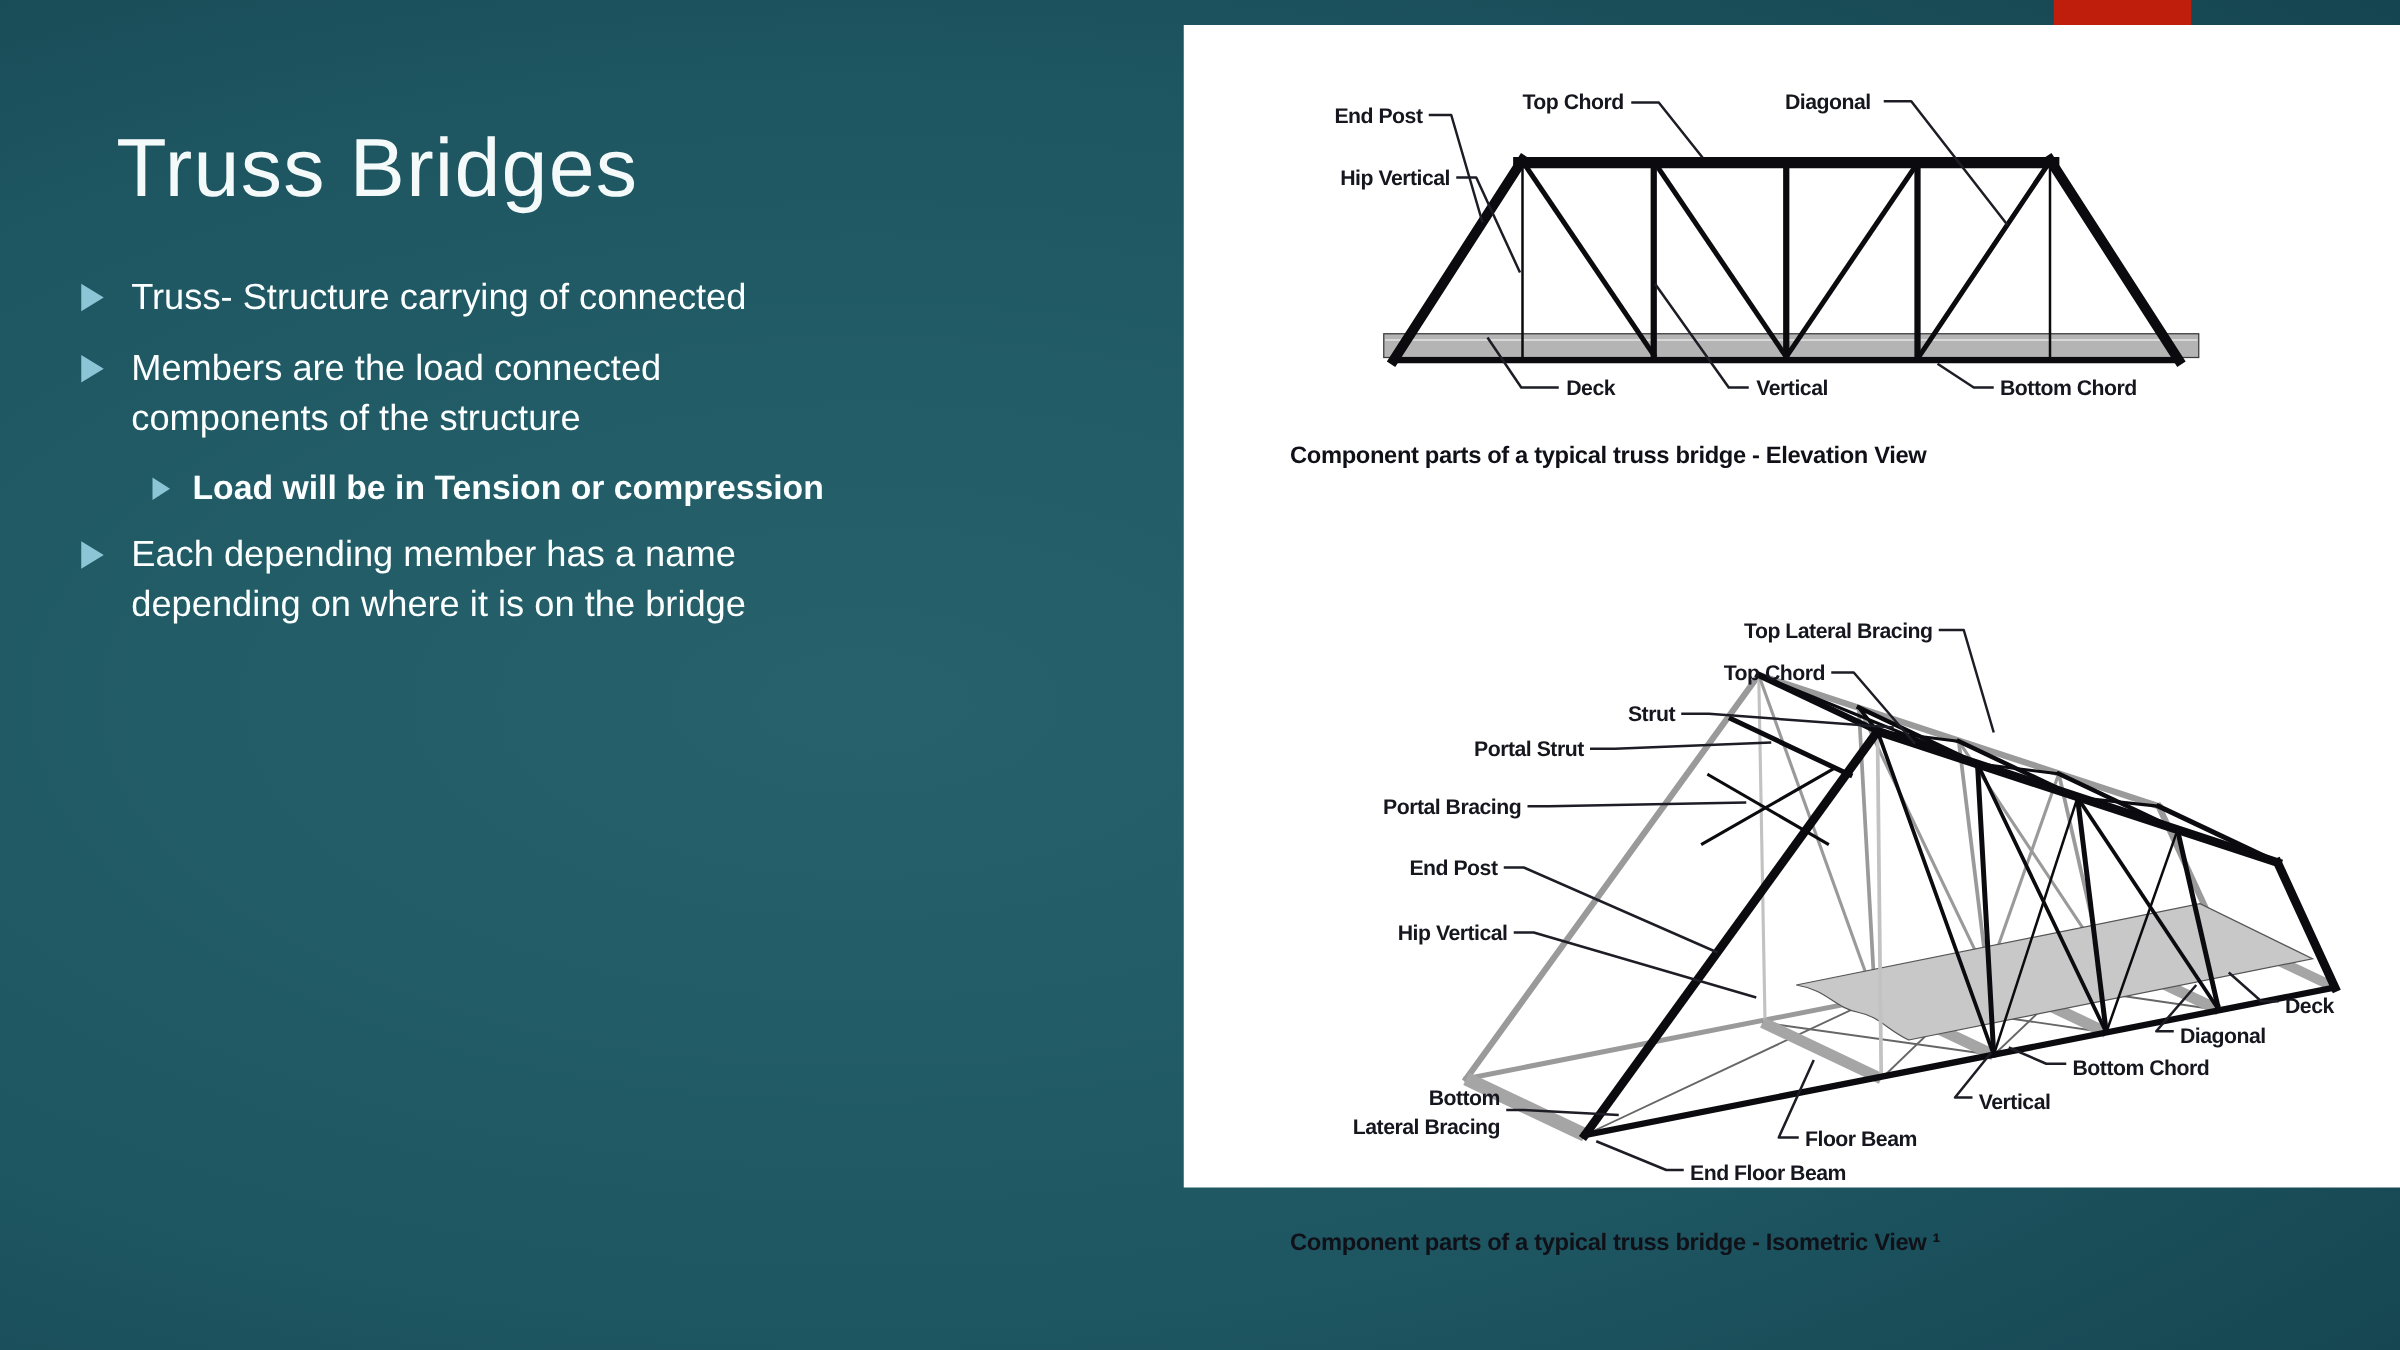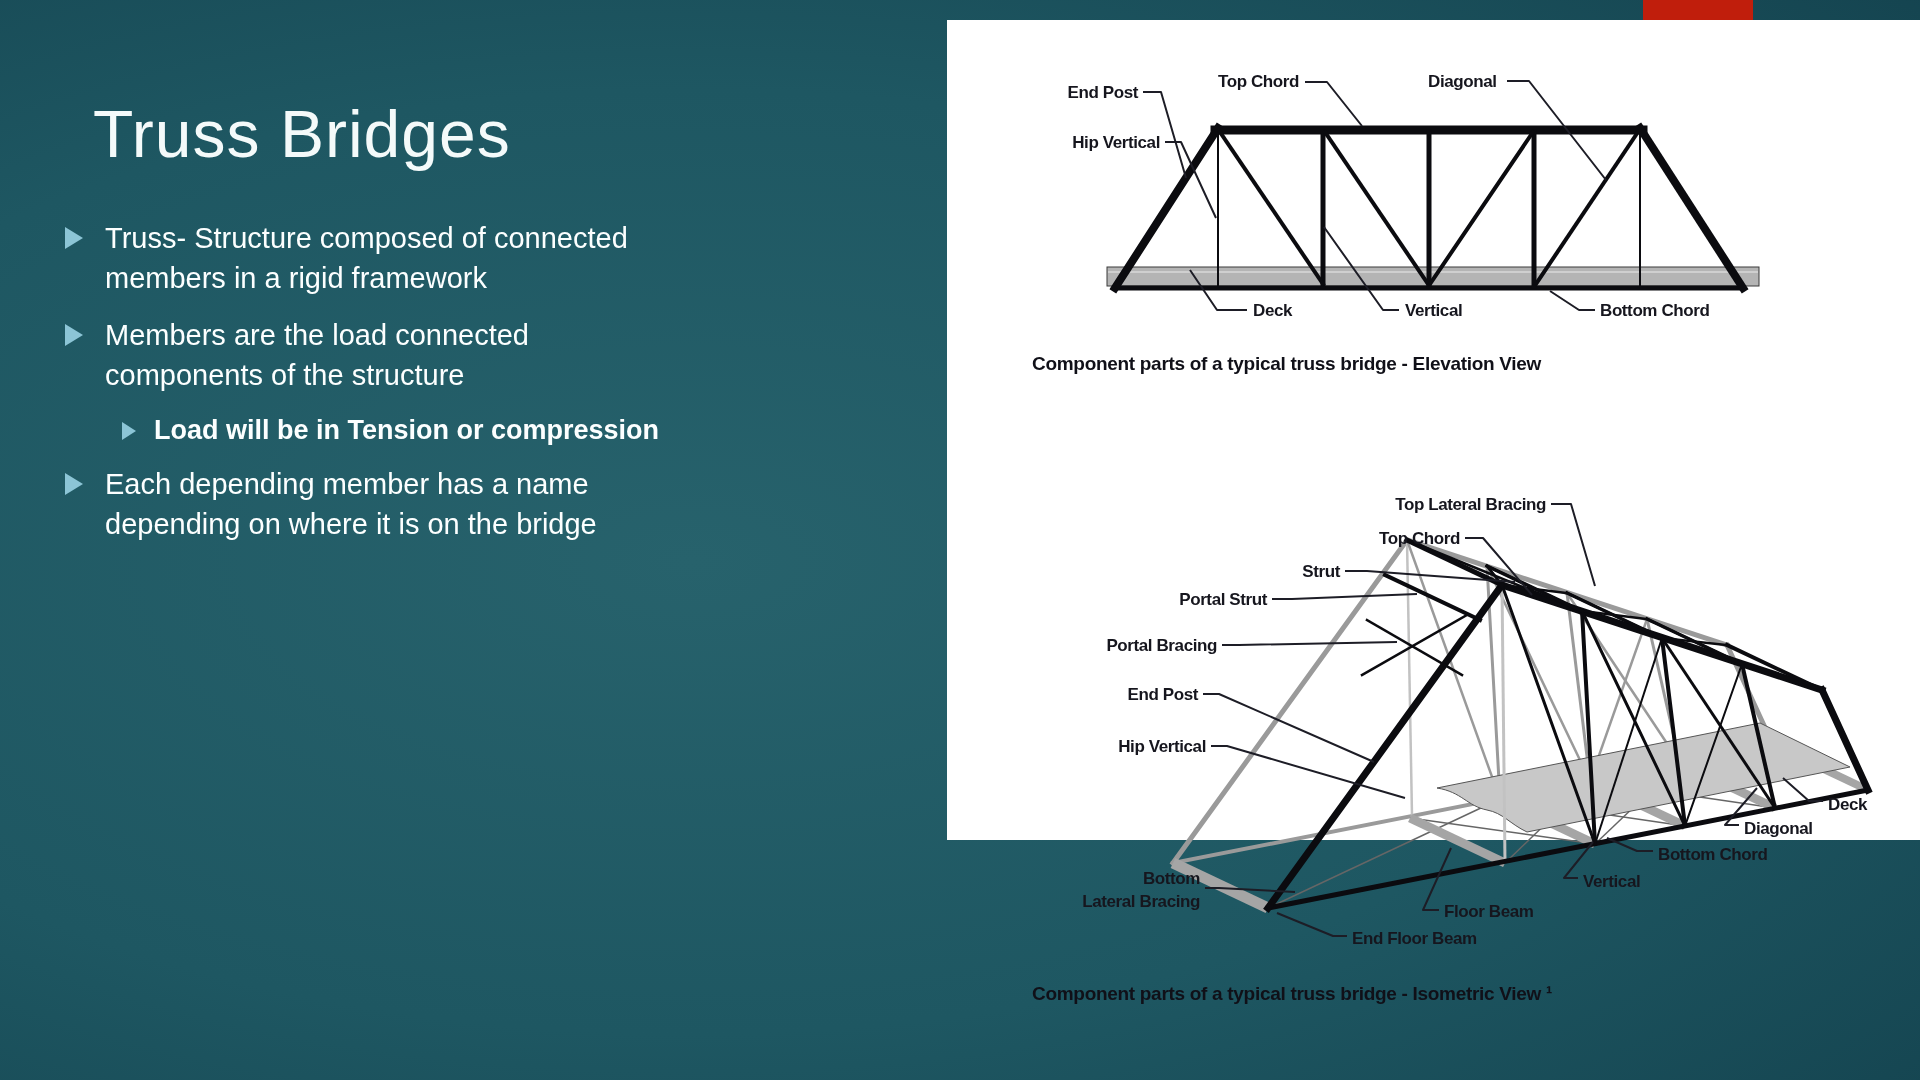--- a/index.html
+++ b/index.html
@@ -15,21 +15,21 @@
   }
   .bullets{position:absolute;left:65px;top:218px;width:720px;}
   .bullet{display:flex;margin-bottom:17px;color:#fcffff;}
   .bullet .tri{
     flex:0 0 auto;width:0;height:0;margin-top:9px;margin-right:22px;
     border-top:11px solid transparent;border-bottom:11px solid transparent;
   }
   .bullet.l1{font-size:29px;font-weight:300;line-height:40px;}
   .bullet.l2{font-size:27px;font-weight:700;line-height:37px;margin-left:57px;margin-bottom:15px;}
   .bullet.l2 .tri{border-top-width:9px;border-bottom-width:9px;margin-top:10px;margin-right:18px;}
-  .panel{position:absolute;left:947px;top:20px;width:973px;height:820px;background:#fff;}
+  .panel{position:absolute;left:947px;top:20px;width:973px;height:930px;background:#fff;}
   .panel svg{position:absolute;left:0;top:0;}
   .dlbl{font-family:"Liberation Sans","DejaVu Sans",sans-serif;font-weight:700;font-size:17px;fill:#16161e;letter-spacing:-0.4px;}
   .dcap{font-family:"Liberation Sans","DejaVu Sans",sans-serif;font-weight:700;font-size:19px;fill:#101018;letter-spacing:-0.3px;}
   .ldr{fill:none;stroke:#1d1d26;stroke-width:2;stroke-linejoin:round;stroke-linecap:butt;}
   .k{stroke:#0b0b0f;stroke-linecap:square;}
   .g{stroke:#9a9a9a;stroke-linecap:square;}
   .beam{stroke:#a5a5a5;stroke-linecap:butt;}
 </style>
 </head>
 <body>
@@ -37,22 +37,21 @@
 <div class="slide">
 
   <div class="accent-red" style="background:#c01e0c;"></div>
 
   <div class="title">Truss Bridges</div>
 
   <div class="bullets">
     <div class="bullet l1">
       <span class="tri" style="border-left:18px solid #8cc5d6;"></span>
       <span>
-        <div>Truss- Structure composed of connected</div>
-        <div>members in a rigid framework</div>
+        <div>Truss- Structure carrying of connected</div>
       </span>
     </div>
     <div class="bullet l1">
       <span class="tri" style="border-left:18px solid #8cc5d6;"></span>
       <span>
         <div>Members are the load connected</div>
         <div>components of the structure</div>
       </span>
     </div>
     <div class="bullet l2">

